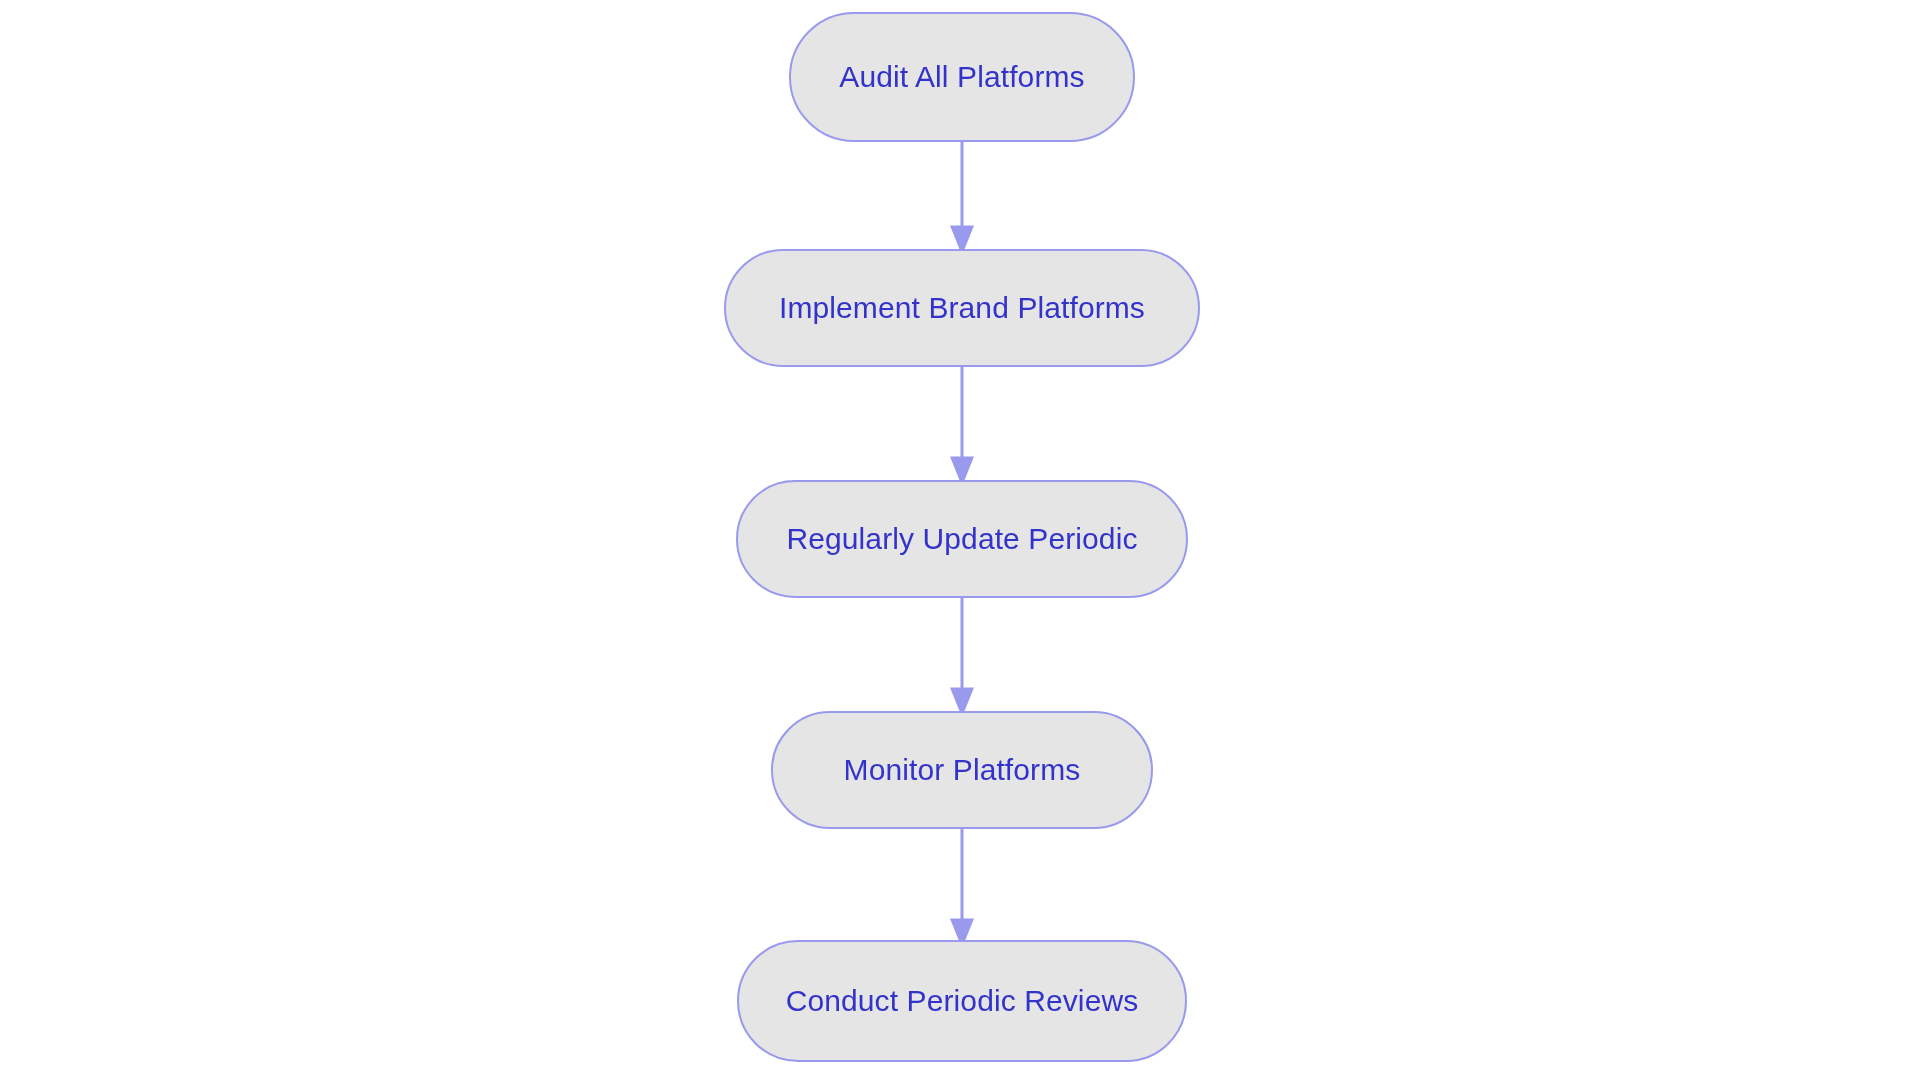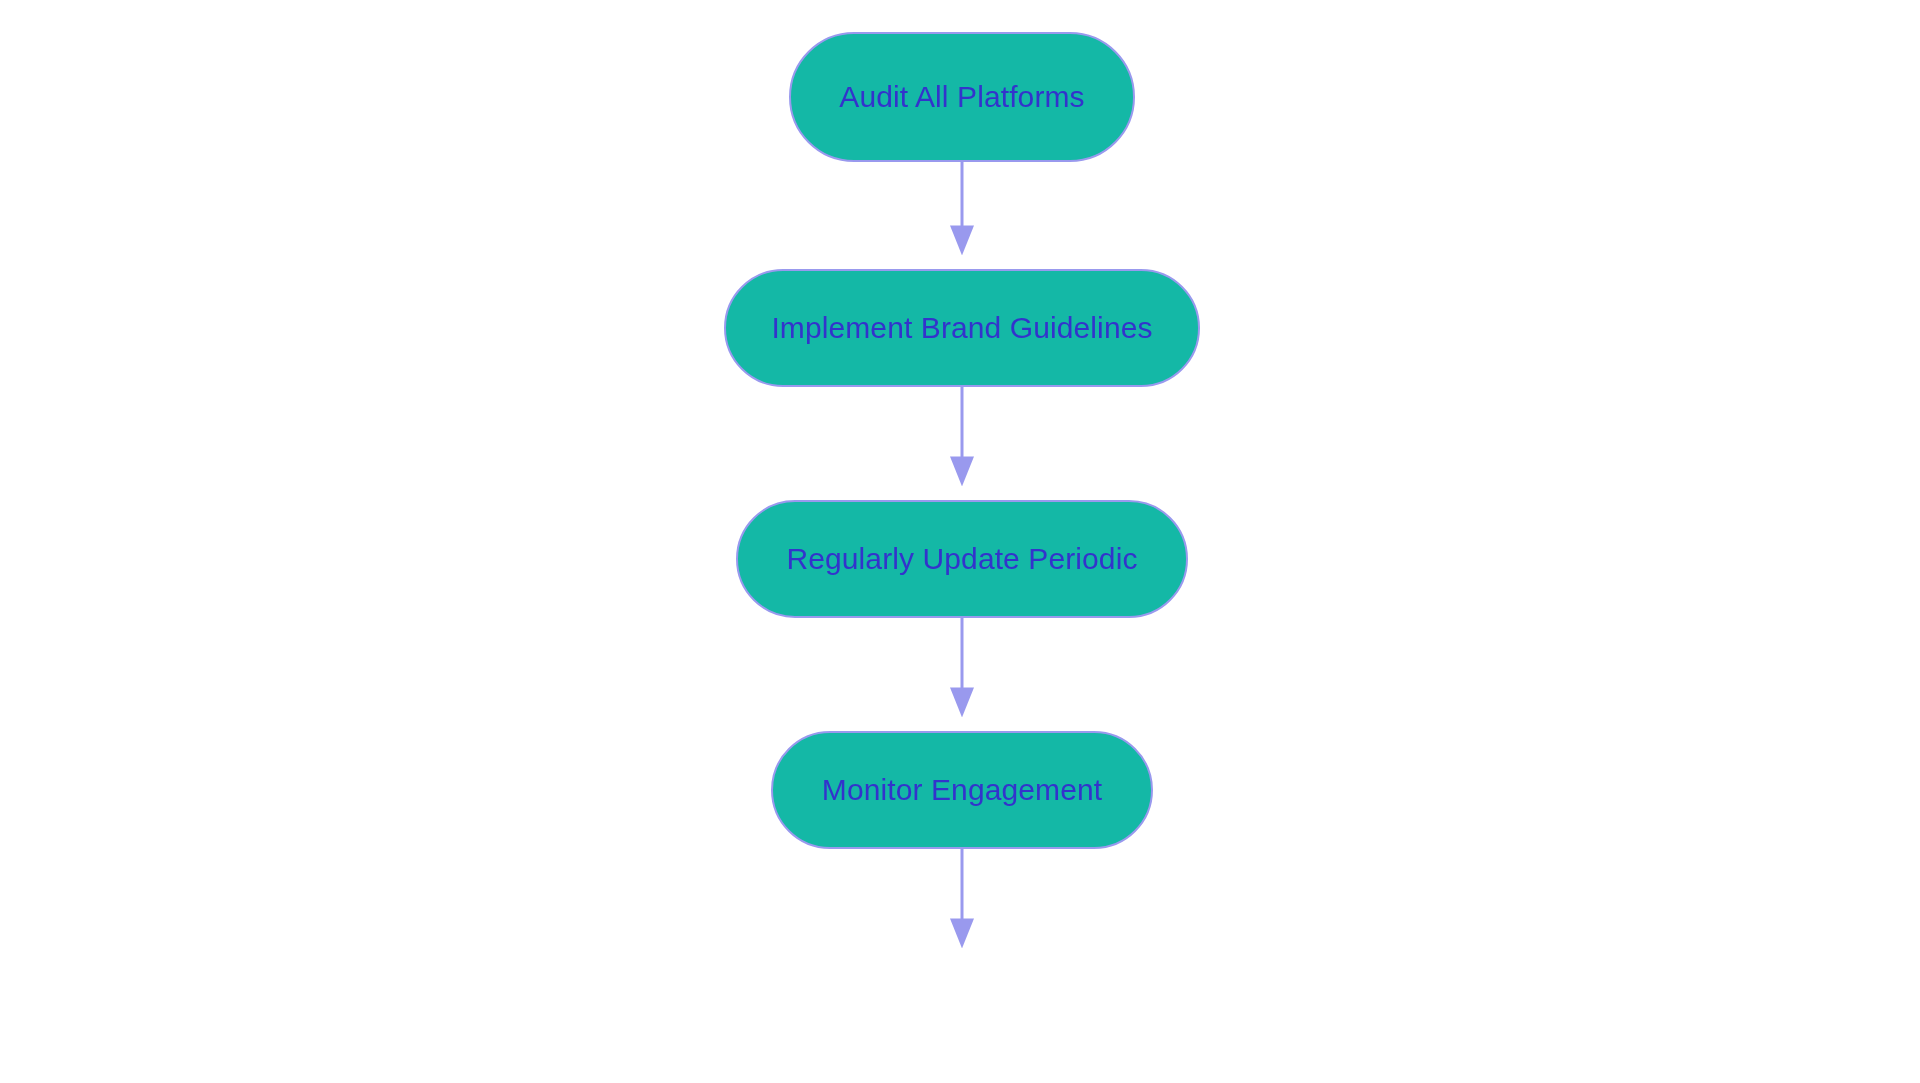--- a/index.html
+++ b/index.html
@@ -41,25 +41,24 @@
     height: 1083px;
     z-index: 2;
   }
 
   .flow-node {
     position: absolute;
     display: flex;
     align-items: center;
     justify-content: center;
     box-sizing: border-box;
-    background: #14b8a6;
+    background: #e5e5e5;
     border: 2px solid #9999ee;
     border-radius: 999px;
     transform: translateX(-50%);
-    margin-top: 20px;
   }
 
   .flow-node-label {
     color: #3333cc;
     font-family: "Liberation Sans", sans-serif;
     font-size: 30px;
     font-weight: 400;
     line-height: 1;
     letter-spacing: 0.1px;
     white-space: nowrap;
@@ -92,26 +91,29 @@
     </g>
   </svg>
 
   <div id="node-layer">
 
     <div class="flow-node" style="left:962px; top:12px; width:346px; height:130px;">
       <span class="flow-node-label">Audit All Platforms</span>
     </div>
 
     <div class="flow-node" style="left:962px; top:249px; width:476px; height:118px;">
-      <span class="flow-node-label">Implement Brand Guidelines</span>
+      <span class="flow-node-label">Implement Brand Platforms</span>
     </div>
 
     <div class="flow-node" style="left:962px; top:480px; width:452px; height:118px;">
       <span class="flow-node-label">Regularly Update Periodic</span>
     </div>
 
     <div class="flow-node" style="left:962px; top:711px; width:382px; height:118px;">
-      <span class="flow-node-label">Monitor Engagement</span>
+      <span class="flow-node-label">Monitor Platforms</span>
     </div>
 
+    <div class="flow-node" style="left:962px; top:940px; width:450px; height:122px;">
+      <span class="flow-node-label">Conduct Periodic Reviews</span>
+    </div>
 
   </div>
 </div>
 
 </body></html>

